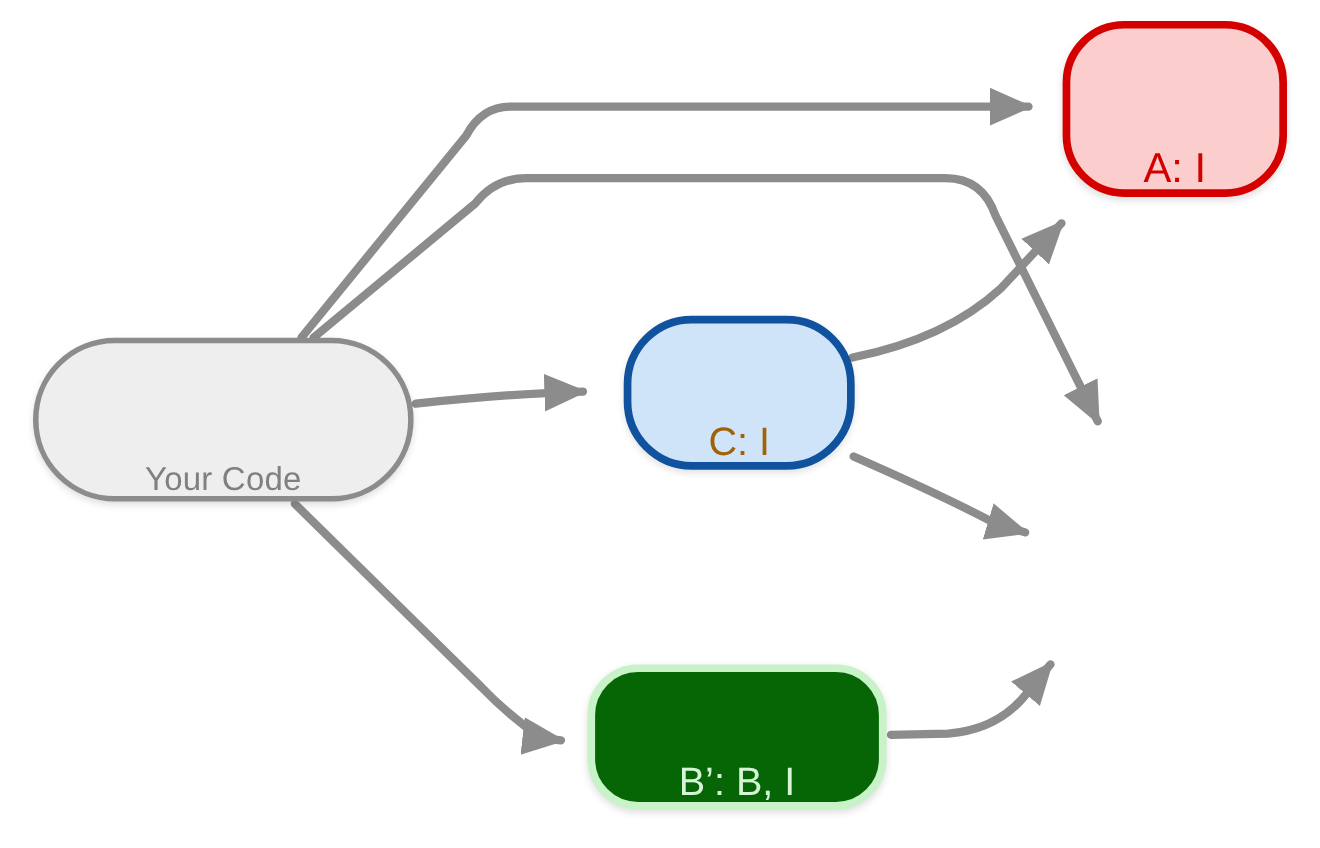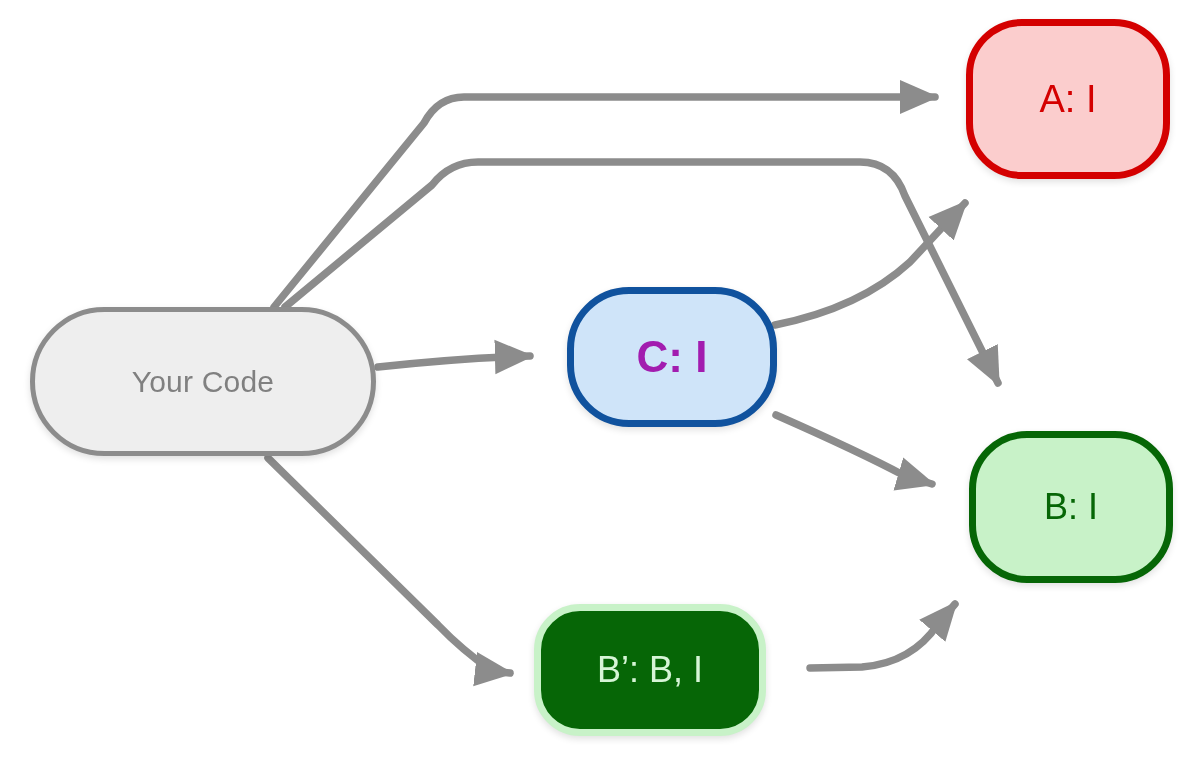--- a/index.html
+++ b/index.html
@@ -22,21 +22,21 @@
     position: absolute;
     left: 0;
     top: 0;
     width: 1200px;
     height: 771px;
   }
   .node {
     position: absolute;
     box-sizing: border-box;
     display: flex;
-    align-items: center;
+    align-items: flex-end;
     justify-content: center;
     text-align: center;
     white-space: nowrap;
     z-index: 5;
   }
   .node-label {
     display: block;
     line-height: 1;
   }
 
@@ -78,23 +78,22 @@
     left: 567px;
     top: 287px;
     width: 210px;
     height: 140px;
     background: #cfe4f9;
     border: 7px solid #10529e;
     border-radius: 62px;
     box-shadow: 0 3px 7px rgba(0,0,0,0.12);
   }
   #node-c .node-label {
-    color: #a21caf;
-    font-size: 44px;
-    font-weight: bold;
+    color: #a16207;
+    font-size: 36px;
   }
 
   
   #node-b {
     left: 969px;
     top: 431px;
     width: 204px;
     height: 152px;
     background: #c8f2c8;
     border: 7px solid #066606;
@@ -103,21 +102,21 @@
   }
   #node-b .node-label {
     color: #066606;
     font-size: 36px;
   }
 
   
   #node-bprime {
     left: 534px;
     top: 604px;
-    width: 232px;
+    width: 272px;
     height: 132px;
     background: #066606;
     border: 7px solid #c8f2c8;
     border-radius: 46px;
     box-shadow: 0 3px 7px rgba(0,0,0,0.12);
   }
   #node-bprime .node-label {
     color: #d6f5d6;
     font-size: 36px;
   }
@@ -158,21 +157,18 @@
   </div>
 
   <div class="node" id="node-a">
     <span class="node-label">A: I</span>
   </div>
 
   <div class="node" id="node-c">
     <span class="node-label">C: I</span>
   </div>
 
-  <div class="node" id="node-b">
-    <span class="node-label">B: I</span>
-  </div>
 
   <div class="node" id="node-bprime">
     <span class="node-label">B’: B, I</span>
   </div>
 
 </div>
 
 </body></html>

